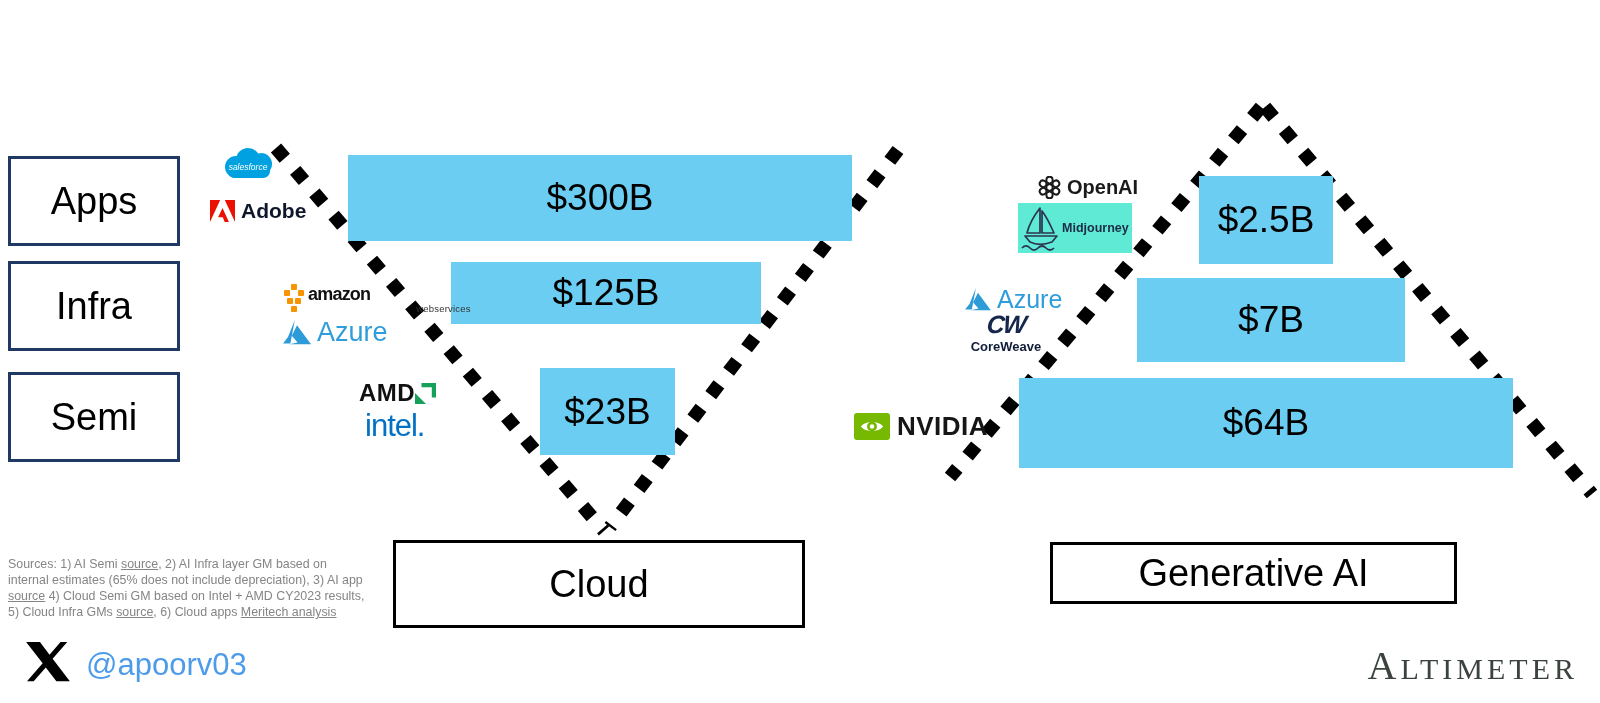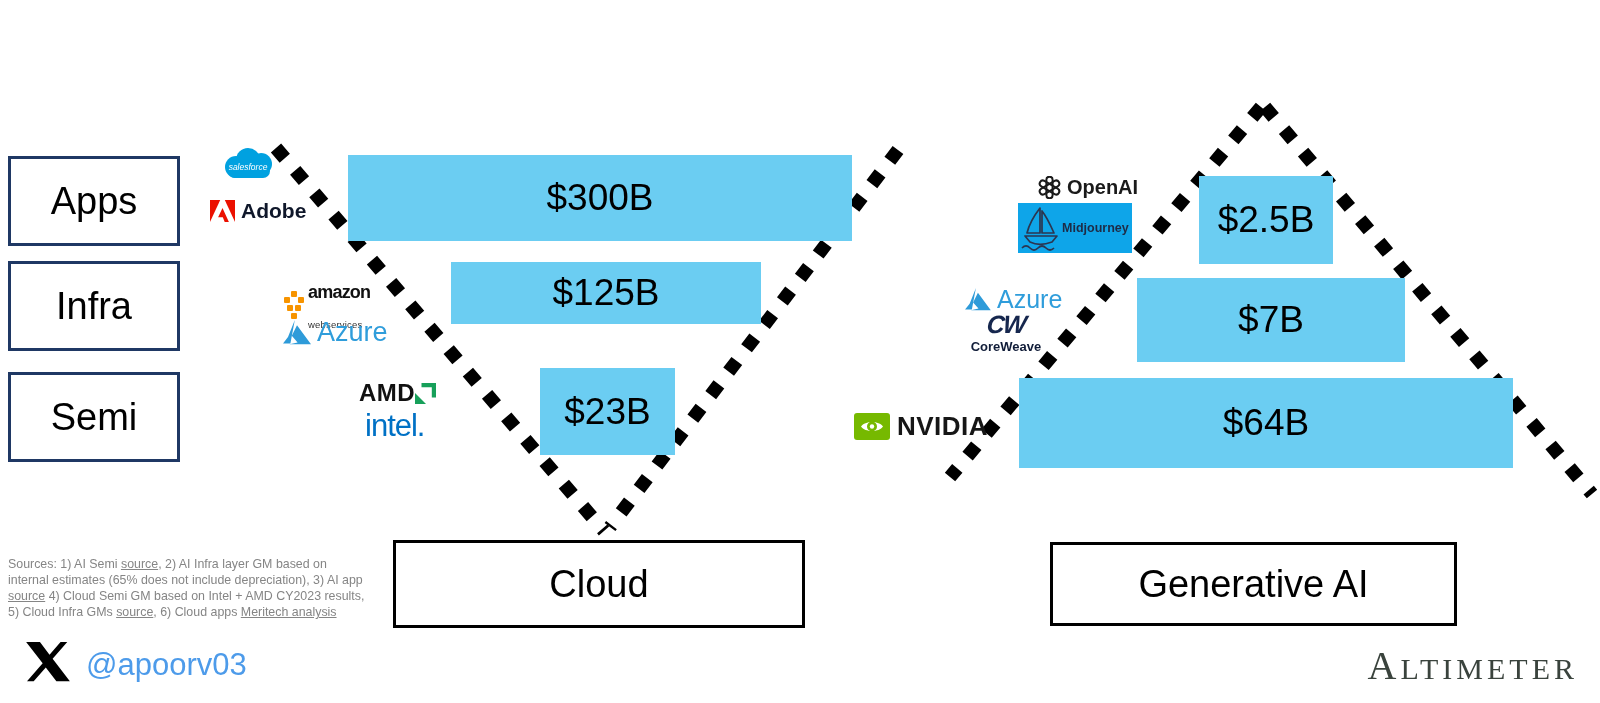--- a/index.html
+++ b/index.html
@@ -24,29 +24,29 @@
   .bar{position:absolute;background:#6BCDF2;display:flex;align-items:center;justify-content:center;
        font-size:37px;z-index:2;}
 
   
   .basebox{position:absolute;border:3px solid #000;background:#fff;display:flex;align-items:center;
            justify-content:center;font-size:38px;z-index:2;box-sizing:border-box;}
 
   
   .logo{position:absolute;z-index:3;display:flex;align-items:center;}
   .adobe-text{font-size:21px;font-weight:700;color:#0f172a;margin-left:6px;}
-  .amazon-col{display:flex;flex-direction:column;line-height:1;margin-left:4px;}
+  .amazon-col{display:flex;flex-direction:row;line-height:1;margin-left:4px;gap:46px;}
   .amazon-text{font-size:18px;font-weight:700;color:#111;letter-spacing:-0.8px;}
   .aws-sub{font-size:9.5px;color:#333;letter-spacing:0.2px;margin-top:19px;}
   .azure-text{font-size:27px;font-weight:400;color:#2F9DDB;margin-left:6px;}
   .azure-text.small{font-size:25px;}
   .amd-text{font-size:24px;font-weight:700;color:#111;letter-spacing:0.5px;}
   .intel-text{font-size:31px;font-weight:400;color:#0071C5;letter-spacing:-1px;}
   .openai-text{font-size:20px;font-weight:700;color:#1a1a1a;margin-left:6px;}
-  .mj-wrap{background:#0ea5e9;width:114px;height:50px;display:flex;align-items:center;}
+  .mj-wrap{background:#5eead4;width:114px;height:50px;display:flex;align-items:center;}
   .mj-text{font-size:12.5px;font-weight:700;color:#1e2b45;}
   .cw-col{display:flex;flex-direction:column;align-items:center;line-height:1;}
   .cw-mark{font-size:25px;font-weight:700;font-style:italic;color:#16274E;letter-spacing:-2px;transform:skewX(-6deg);}
   .cw-text{font-size:13px;font-weight:700;color:#101C38;margin-top:3px;}
   .nvidia-text{font-size:26px;font-weight:700;color:#161616;letter-spacing:0.5px;margin-left:7px;}
 
   
   .sources{position:absolute;left:8px;top:556px;width:358px;font-size:12.4px;line-height:16px;
            color:#858585;z-index:2;}
   .sources .u{text-decoration:underline;}
@@ -77,21 +77,21 @@
 
   <div class="bar" style="left:348px;top:155px;width:504px;height:86px;">$300B</div>
   <div class="bar" style="left:451px;top:262px;width:310px;height:62px;">$125B</div>
   <div class="bar" style="left:540px;top:368px;width:135px;height:87px;">$23B</div>
 
   <div class="bar" style="left:1199px;top:176px;width:134px;height:88px;">$2.5B</div>
   <div class="bar" style="left:1137px;top:278px;width:268px;height:84px;">$7B</div>
   <div class="bar" style="left:1019px;top:378px;width:494px;height:90px;">$64B</div>
 
   <div class="basebox" style="left:393px;top:540px;width:412px;height:88px;">Cloud</div>
-  <div class="basebox" style="left:1050px;top:542px;width:407px;height:84px;">Generative AI</div>
+  <div class="basebox" style="left:1050px;top:542px;width:407px;height:62px;">Generative AI</div>
 
   <div class="logo" style="left:219px;top:146px;">
     <svg width="58" height="36" viewBox="0 0 58 36">
       <g fill="#00A1E0">
         <circle cx="17" cy="21" r="11"></circle>
           <circle cx="29" cy="14" r="12"></circle>
         <circle cx="42" cy="18" r="11"></circle>
           <rect x="9" y="18" width="42" height="14" rx="7"></rect>
       </g>
       <text x="29" y="24" font-size="8.5" font-style="italic" fill="#fff" text-anchor="middle" font-family="Liberation Sans, sans-serif">salesforce</text>

